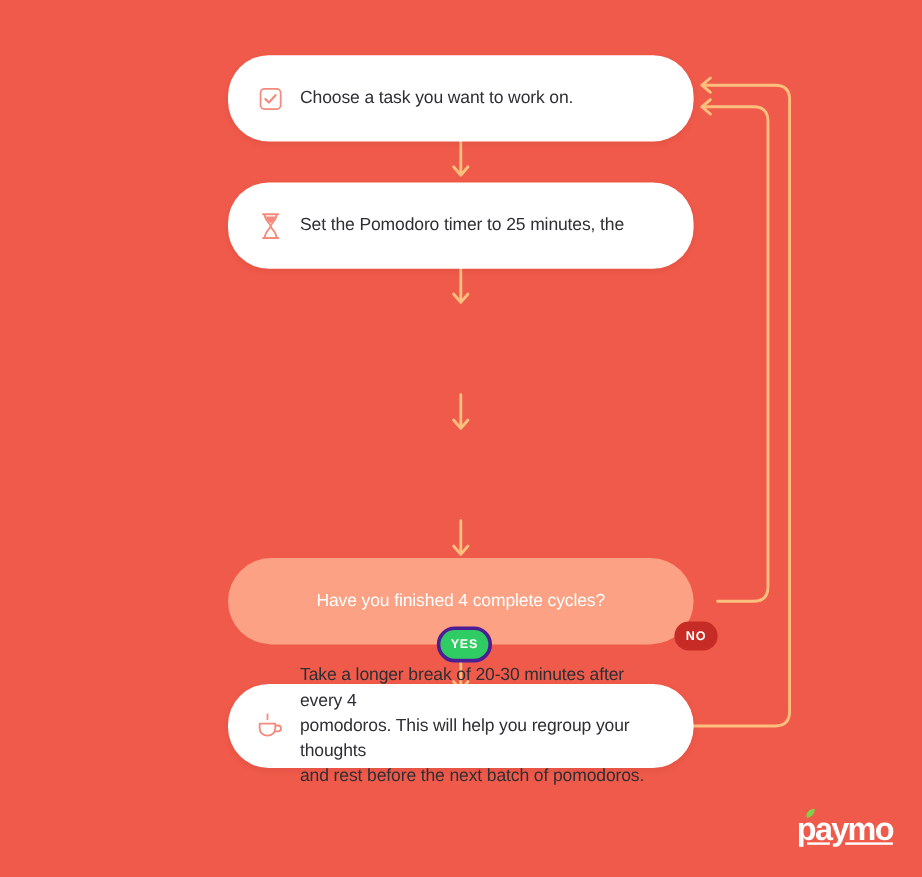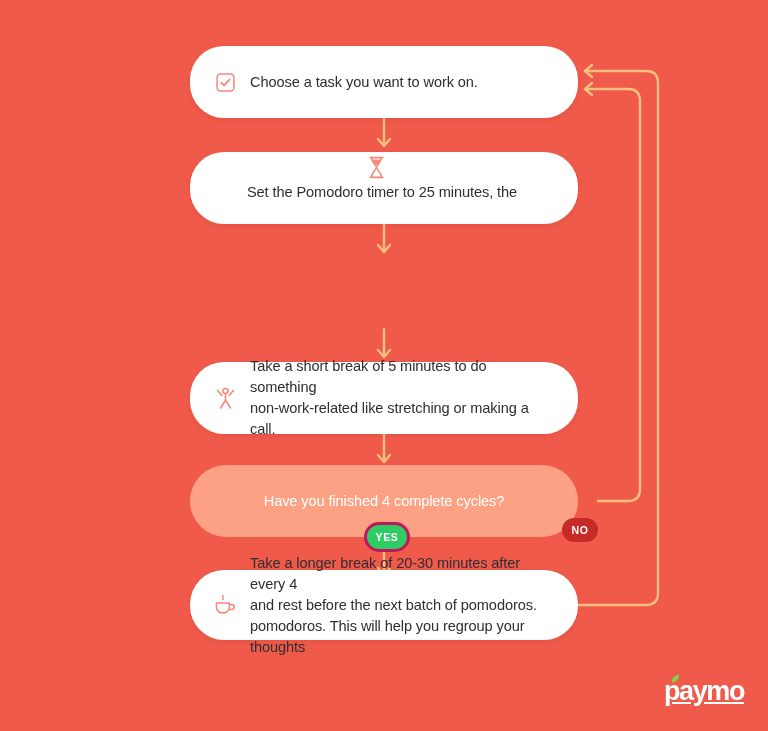--- a/index.html
+++ b/index.html
@@ -80,21 +80,21 @@
     color: #FFFFFF;
     font-size: 10.5px;
     font-weight: bold;
     letter-spacing: 0.6px;
     display: flex;
     align-items: center;
     justify-content: center;
   }
   .badge-yes {
     background: #2ECC62;
-    border: 3px solid #be185d;
+    border: 3px solid #4c1d95;
   }
   .badge-no {
     background: #C62B25;
   }
 
   
   #logo {
     position: absolute;
     z-index: 3;
     display: flex;
@@ -149,49 +149,35 @@
       <svg width="19" height="19" viewBox="0 0 19 19">
         <rect x="1.1" y="1.1" width="16.8" height="16.8" rx="3.4" fill="none" stroke="#F4897C" stroke-width="1.5"></rect>
         <polyline points="5.2,9.6 8.1,12.4 13.6,6.3" fill="none" stroke="#F4897C" stroke-width="1.8" stroke-linecap="round" stroke-linejoin="round"></polyline>
       </svg>
     </span>
     <div>
       <div class="txt">Choose a task you want to work on.</div>
     </div>
   </div>
 
-  <div class="card" style="left:190px; top:152px; width:388px; height:72px;flex-direction:column;">
+  <div class="card" style="left:190px; top:152px; width:388px; height:72px;">
     <span class="ic">
       <svg width="19" height="23" viewBox="0 0 19 23">
         <path d="M3.2,1.6 H15.8 M3.2,21.4 H15.8" stroke="#F4897C" stroke-width="1.6" stroke-linecap="round"></path>
         <path d="M4.6,1.6 C4.6,7.2 9.5,9.6 9.5,11.5 C9.5,13.4 4.6,15.8 4.6,21.4" fill="none" stroke="#F4897C" stroke-width="1.5"></path>
         <path d="M14.4,1.6 C14.4,7.2 9.5,9.6 9.5,11.5 C9.5,13.4 14.4,15.8 14.4,21.4" fill="none" stroke="#F4897C" stroke-width="1.5"></path>
         <path d="M5.6,3.4 C6.3,7.0 9.5,9.1 9.5,9.1 C9.5,9.1 12.7,7.0 13.4,3.4 Z" fill="#F4897C"></path>
       </svg>
     </span>
     <div>
       <div class="txt">Set the Pomodoro timer to 25 minutes, the</div>
     </div>
   </div>
 
 
-  <div class="card" style="left:190px; top:362px; width:388px; height:72px;">
-    <span class="ic">
-      <svg width="21" height="23" viewBox="0 0 21 23">
-        <circle cx="10.5" cy="4.0" r="2.5" fill="none" stroke="#F4897C" stroke-width="1.6"></circle>
-        <path d="M10.5,7.0 V13.2" stroke="#F4897C" stroke-width="1.6" stroke-linecap="round"></path>
-        <path d="M2.6,3.4 L6.8,8.6 M18.4,3.4 L14.2,8.6" stroke="#F4897C" stroke-width="1.6" stroke-linecap="round"></path>
-        <path d="M10.5,13.2 L5.6,21.0 M10.5,13.2 L15.4,21.0" stroke="#F4897C" stroke-width="1.6" stroke-linecap="round"></path>
-      </svg>
-    </span>
-    <div>
-      <div class="txt">Take a short break of 5 minutes to do something</div>
-      <div class="txt">non-work-related like stretching or making a call.</div>
-    </div>
-  </div>
 
   <div class="decision" style="left:190px; top:465px; width:388px; height:72px;">
     <span class="txt">Have you finished 4 complete cycles?</span>
   </div>
 
   <div class="badge badge-yes" style="left:364px; top:522px; width:40px; height:24px;">
     <span>YES</span>
   </div>
 
   <div class="badge badge-no" style="left:562px; top:518px; width:36px; height:24px;">
@@ -203,22 +189,22 @@
       <svg width="22" height="22" viewBox="0 0 22 22">
         <path d="M2.4,9.0 H15.4 V13.0 C15.4,16.6 12.5,19.0 8.9,19.0
                  C5.3,19.0 2.4,16.6 2.4,13.0 Z" fill="none" stroke="#F4897C" stroke-width="1.5" stroke-linejoin="round"></path>
         <path d="M15.8,10.6 H17.6 C19.2,10.6 20.2,11.7 20.2,13.0
                  C20.2,14.3 19.2,15.4 17.6,15.4 H15.0" fill="none" stroke="#F4897C" stroke-width="1.5" stroke-linecap="round"></path>
         <path d="M8.9,1.4 V5.4" stroke="#F4897C" stroke-width="1.5" stroke-linecap="round"></path>
       </svg>
     </span>
     <div>
       <div class="txt">Take a longer break of 20-30 minutes after every 4</div>
+      <div class="txt">pomodoros. This will help you regroup your thoughts</div>
       <div class="txt">and rest before the next batch of pomodoros.</div>
-      <div class="txt">pomodoros. This will help you regroup your thoughts</div>
     </div>
   </div>
 
   <div id="logo" style="left:664px; top:676px;">
     <span class="leaf">
       <svg width="14" height="12" viewBox="0 0 14 12">
         <path d="M1.0,7.2 C1.0,3.4 4.4,1.0 8.0,1.0 C8.0,5.2 5.2,8.2 1.6,8.4 Z" fill="#7FD14B"></path>
       </svg>
     </span>
     <span class="word">paymo</span>

